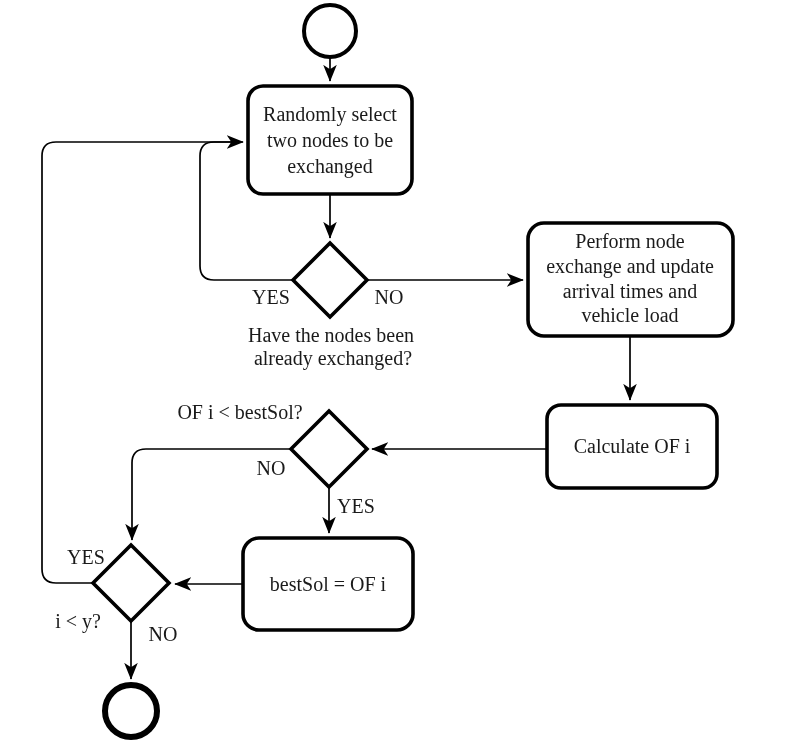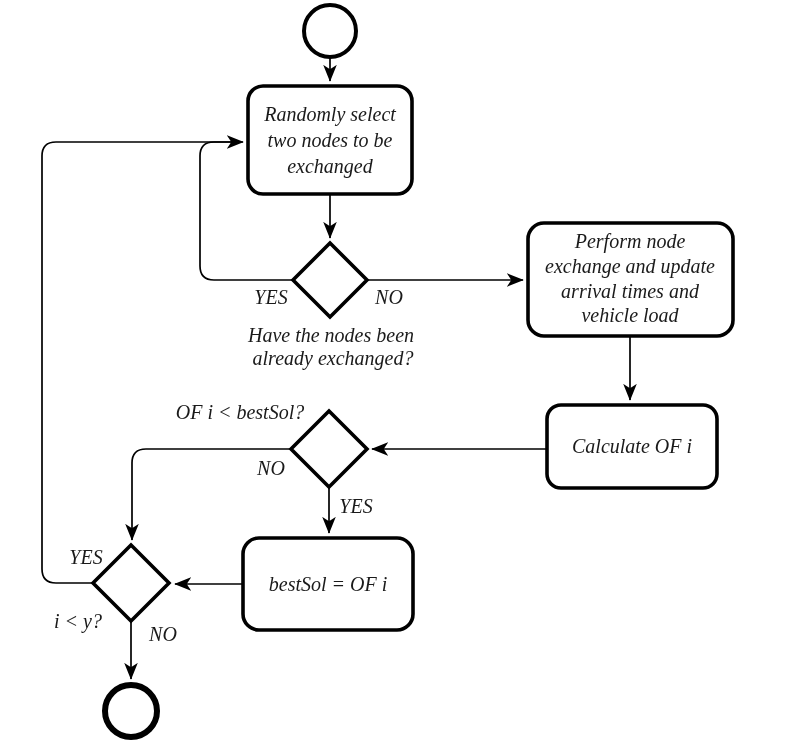--- a/index.html
+++ b/index.html
@@ -6,21 +6,20 @@
     margin: 0;
     padding: 0;
     background: #ffffff;
   }
   .stage {
     position: relative;
     width: 800px;
     height: 753px;
     background: #ffffff;
     overflow: hidden;
-    font-style: italic;
   }
   svg { display: block; }
   .shape {
     fill: #ffffff;
     stroke: #000000;
   }
   .box { stroke-width: 3.6; }
   .diamond { stroke-width: 3.6; stroke-linejoin: miter; }
   .start-circle { stroke-width: 4; }
   .end-circle { stroke-width: 6; }

